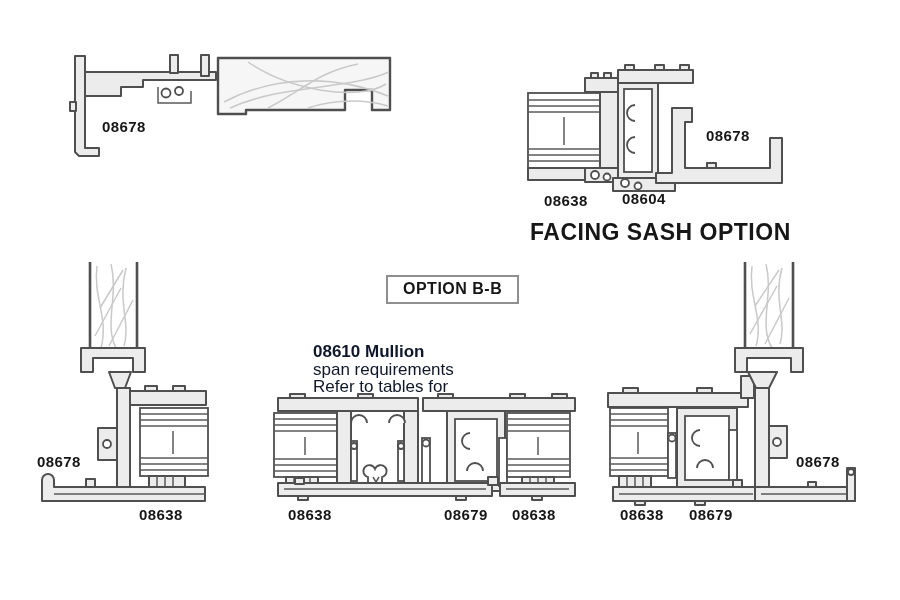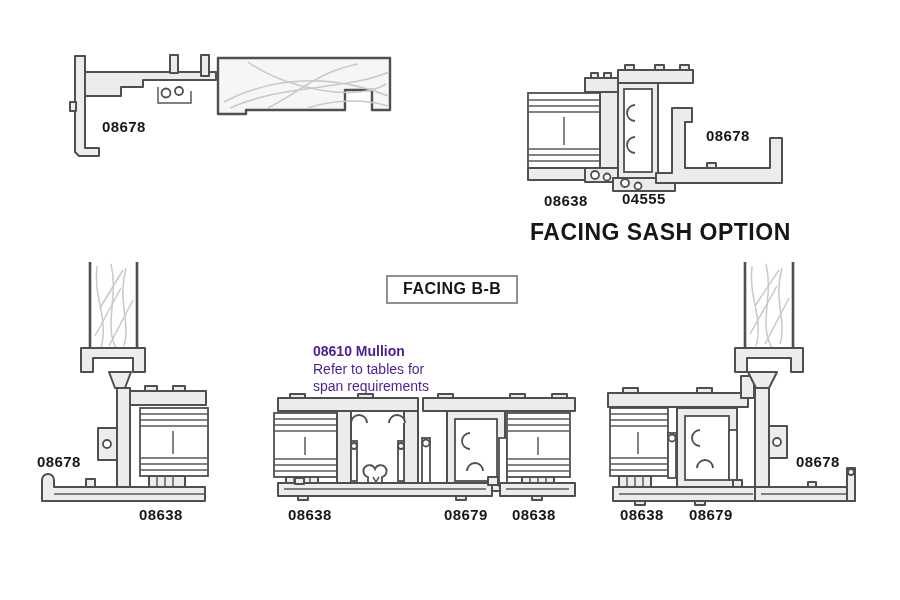--- a/index.html
+++ b/index.html
@@ -6,21 +6,21 @@
   body{
     width:900px;height:600px;position:relative;overflow:hidden;
     background:#ffffff;
     font-family:"Liberation Sans", sans-serif;
   }
   .lbl{
     position:absolute;font-weight:bold;font-size:15px;color:#161616;
     letter-spacing:.4px;white-space:nowrap;
   }
   .caption{font-size:23px;letter-spacing:.5px;}
-  .note{position:absolute;font-size:14px;color:#4c1d95;line-height:17.5px;white-space:nowrap;}
+  .note{position:absolute;font-size:17px;color:#0f172a;line-height:17.5px;white-space:nowrap;}
   .note .b{font-weight:bold;}
   .section-box{
     position:absolute;left:386px;top:275px;
     border:2px solid #8f8f8f;background:#fff;
     padding:3px 15px 4px;font-weight:bold;font-size:16px;color:#161616;letter-spacing:.5px;
   }
   svg{position:absolute;overflow:visible;}
   .metal{fill:#ececec;stroke:#4f4f4f;stroke-width:2;stroke-linejoin:round;}
   .metal2{fill:#f6f6f6;stroke:#4f4f4f;stroke-width:2.4;stroke-linejoin:round;}
   .ln{stroke:#5a5a5a;stroke-width:1.5;fill:none;}
@@ -86,30 +86,30 @@
     <rect class="metal" x="88" y="123" width="62" height="13"></rect>
     <circle class="lnw" cx="100" cy="128" r="4"></circle>
     <circle class="lnw" cx="113" cy="131" r="3.5"></circle>
   </g>
   <g>
     <path class="metal" d="M147,53 h20 v14 h-7 v46 h85 v-30 h12 v45 H131 v-10 h16 Z"></path>
     <rect class="metal" x="182" y="108" width="9" height="5"></rect>
   </g>
 </svg>
 <div class="lbl" style="left:544px;top:192px;">08638</div>
-<div class="lbl" style="left:622px;top:190px;">04555</div>
+<div class="lbl" style="left:622px;top:190px;">08604</div>
 <div class="lbl" style="left:706px;top:127px;">08678</div>
 <div class="lbl caption" style="left:530px;top:219px;">FACING SASH OPTION</div>
 
-<div class="section-box">FACING B-B</div>
+<div class="section-box">OPTION B-B</div>
 
 <div class="note" style="left:313px;top:343px;">
   <div class="b">08610 Mullion</div>
+  <div>span requirements</div>
   <div>Refer to tables for</div>
-  <div>span requirements</div>
 </div>
 
 <svg style="left:25px;top:258px;" width="190" height="250" viewBox="0 0 190 250">
   <g>
     <line class="edge" x1="65" y1="4" x2="65" y2="93"></line>
     <line class="edge" x1="112" y1="4" x2="112" y2="93"></line>
     <path class="grain" d="M72,8 C68,40 84,60 76,90"></path>
     <path class="grain" d="M86,6 C94,38 78,68 92,92"></path>
     <path class="grain" d="M101,10 C92,44 106,66 99,88"></path>
     <path class="grain" d="M70,78 L96,30"></path>

